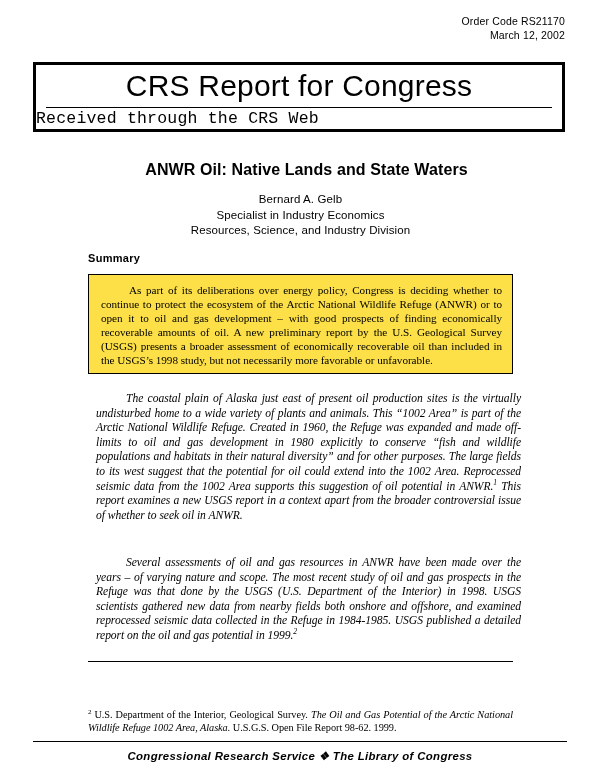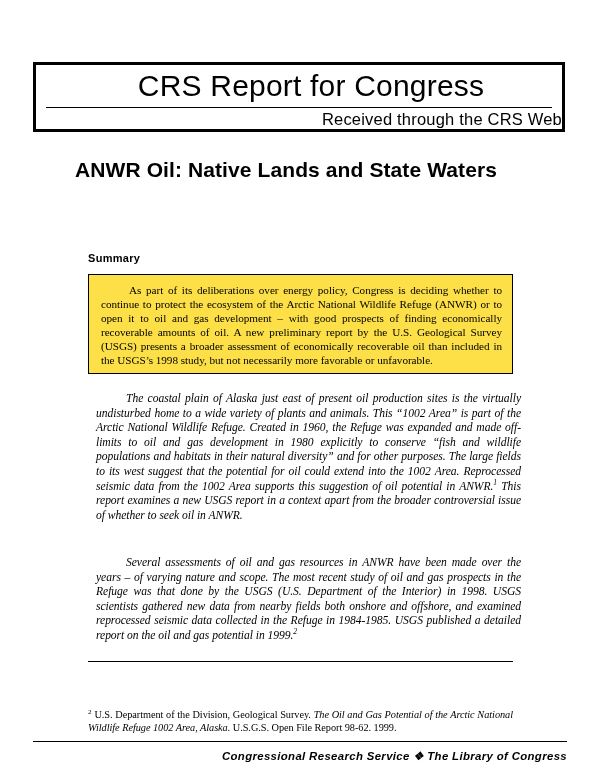--- a/index.html
+++ b/index.html
@@ -54,53 +54,52 @@
     left: 0;
     top: 3px;
     width: 100%;
     text-align: center;
     font-family: "Liberation Sans", sans-serif;
     font-weight: 400;
     font-size: 30px;
     line-height: 36px;
     letter-spacing: 0.2px;
     white-space: nowrap;
-    margin-left: 12px;
   }
   .banner-rule {
     position: absolute;
     left: 10px;
     right: 10px;
     top: 42px;
     height: 0;
     border-top: 1.3px solid #000;
   }
   .banner-sub {
     position: absolute;
     left: 0;
     top: 43px;
     width: 100%;
-    text-align: right;
-    font-family: Liberation Sans, sans-serif;
+    text-align: left;
+    font-family: Liberation Mono, monospace;
     font-size: 16.5px;
     line-height: 22px;
     letter-spacing: 0.2px;
     white-space: nowrap;
   }
 
   
   .report-title {
     position: absolute;
-    left: 75px;
+    left: 94px;
     top: 160px;
     width: 425px;
-    text-align: left;
+    text-align: center;
     font-family: "Liberation Sans", sans-serif;
     font-weight: bold;
-    font-size: 21px;
+    font-size: 16px;
     line-height: 20px;
     letter-spacing: 0.1px;
     white-space: nowrap;
   }
   .byline {
     position: absolute;
     left: 88px;
     top: 192px;
     width: 425px;
     text-align: center;
@@ -207,63 +206,72 @@
     top: 741px;
     width: 534px;
     height: 0;
     border-top: 1.2px solid #000;
   }
   .footer-text {
     position: absolute;
     left: 33px;
     top: 748px;
     width: 534px;
-    text-align: right;
+    text-align: center;
     font-family: "Liberation Sans", sans-serif;
     font-weight: bold;
     font-style: italic;
     font-size: 11.4px;
     line-height: 16px;
     letter-spacing: 0.35px;
     white-space: nowrap;
   }
 </style>
 </head>
 <body>
 
 <div class="page">
 
+  <div class="doc-header">
+    <div>Order Code RS21170</div>
+    <div>March 12, 2002</div>
+  </div>
 
   <div class="banner">
     <div class="banner-title">CRS Report for Congress</div>
     <div class="banner-rule"></div>
     <div class="banner-sub">Received through the CRS Web</div>
   </div>
 
   <div class="report-title">ANWR Oil: Native Lands and State Waters</div>
 
+  <div class="byline">
+    <div>Bernard A. Gelb</div>
+    <div>Specialist in Industry Economics</div>
+    <div>Resources, Science, and Industry Division</div>
+  </div>
 
   <div class="section-heading" id="heading-summary">Summary</div>
 
   <div class="summary-box">
     <div class="summary-text">As part of its deliberations over energy policy, Congress is deciding whether to continue to protect the ecosystem of the Arctic National Wildlife Refuge (ANWR) or to open it to oil and gas development – with good prospects of finding economically recoverable amounts of oil.  A new preliminary report by the U.S. Geological Survey (USGS) presents a broader assessment of economically recoverable oil than included in the USGS’s 1998 study, but not necessarily more favorable or unfavorable.</div>
   </div>
 
   <div class="body-para" id="para-intro">
     <span>The coastal plain of Alaska just east of present oil production sites is the virtually undisturbed home to a wide variety of plants and animals.  This “1002 Area” is part of the Arctic National Wildlife Refuge.  Created in 1960, the Refuge was expanded and made off-limits to oil and gas development in 1980 explicitly to conserve “fish and wildlife populations and habitats in their natural diversity” and for other purposes.  The large fields to its west suggest that the potential for oil could extend into the 1002 Area.  Reprocessed seismic data from the 1002 Area supports this suggestion of oil potential in ANWR.</span><sup>1</sup><span> This report examines a new USGS report in a context apart from the broader controversial issue of whether to seek oil in ANWR.</span>
   </div>
 
 
   <div class="body-para" id="para-usgs">
     <span>Several assessments of oil and gas resources in ANWR have been made over the years – of varying nature and scope.  The most recent study of oil and gas prospects in the Refuge was that done by the USGS (U.S. Department of the Interior) in 1998.  USGS scientists gathered new data from nearby fields both onshore and offshore, and examined reprocessed seismic data collected in the Refuge in 1984-1985.  USGS published a detailed report on the oil and gas potential in 1999.</span><sup>2</sup>
   </div>
 
   <div class="footnote-rule"></div>
 
 
   <div class="footnote" id="footnote-2">
-    <span class="fn-mark">2</span><span>U.S. Department of the Division, Geological Survey.  </span><span class="fn-italic">The Oil and Gas Potential of the Arctic National Wildlife Refuge 1002 Area, Alaska.</span><span>  U.S.G.S. Open File Report 98-62.  1999.</span>
+    <span class="fn-mark">2</span><span>U.S. Department of the Interior, Geological Survey.  </span><span class="fn-italic">The Oil and Gas Potential of the Arctic National Wildlife Refuge 1002 Area, Alaska.</span><span>  U.S.G.S. Open File Report 98-62.  1999.</span>
   </div>
 
   <div class="footer-rule"></div>
   <div class="footer-text">Congressional Research Service ❖ The Library of Congress</div>
 
 </div>
 
 </body></html>

